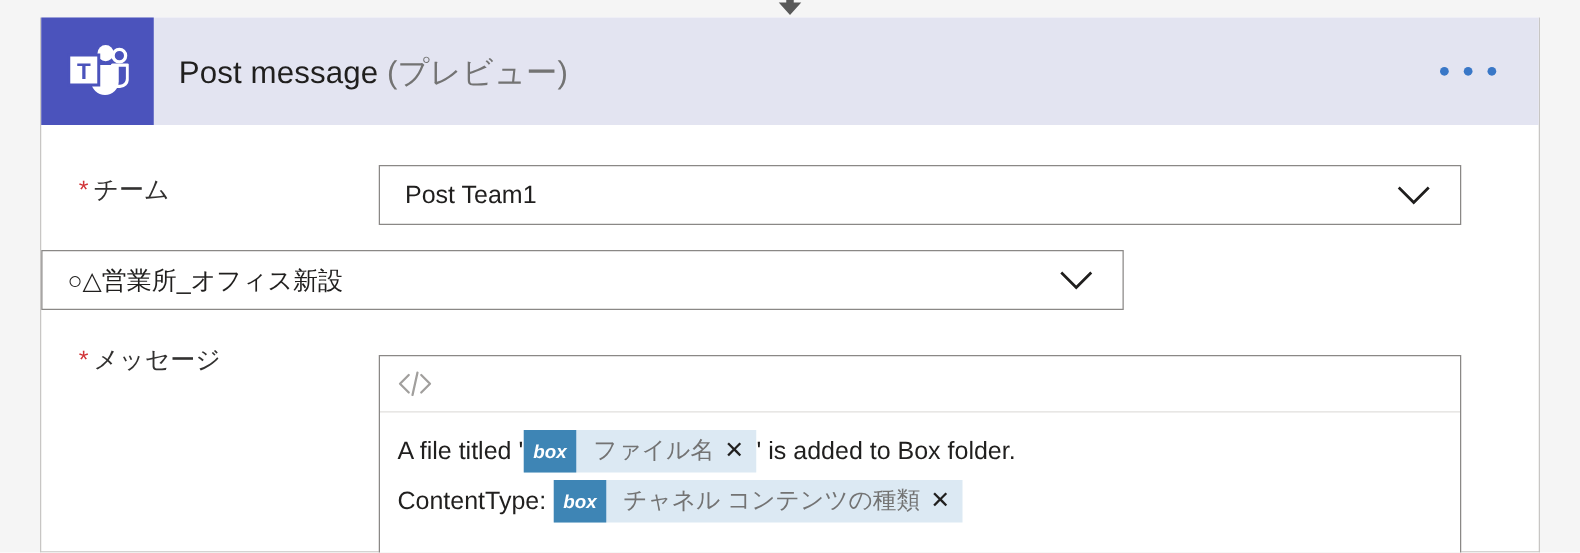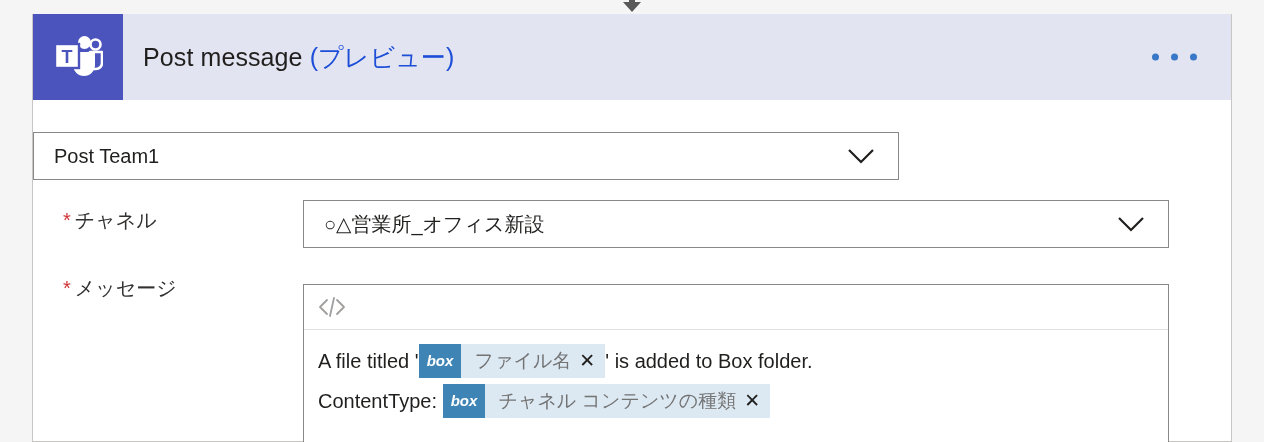--- a/index.html
+++ b/index.html
@@ -69,21 +69,21 @@
   #teams-logo-tile svg { display: block; }
 
   #card-title {
     margin-left: 20px;
     font-size: 25px;
     color: #201f1e;
     white-space: nowrap;
     letter-spacing: 0.1px;
   }
   #card-title .preview-suffix {
-    color: #1d4ed8;
+    color: #737373;
   }
 
   #card-menu-button {
     position: absolute;
     right: 26px;
     top: 50%;
     transform: translateY(-50%);
     display: flex;
     gap: 12px;
     padding: 8px;
@@ -272,36 +272,36 @@
     <div id="card-menu-button">
       <span class="dot"></span>
       <span class="dot"></span>
       <span class="dot"></span>
     </div>
   </div>
 
   <div id="card-body">
 
     <div class="form-row" id="row-team">
+      <div class="field-label">
+        <span class="required-asterisk">*</span><span>チーム</span>
+      </div>
       <div class="field-control">
         <div class="dropdown">
           <span class="dropdown-value">Post Team1</span>
           <span class="chevron">
             <svg width="30" height="18" viewBox="0 0 30 18">
               <path d="M3 3 L15 15 L27 3" fill="none" stroke="#201f1e" stroke-width="2.2"></path>
             </svg>
           </span>
         </div>
       </div>
     </div>
 
     <div class="form-row" id="row-channel">
-      <div class="field-label">
-        <span class="required-asterisk">*</span><span>チャネル</span>
-      </div>
       <div class="field-control">
         <div class="dropdown">
           <span class="dropdown-value">○△営業所_オフィス新設</span>
           <span class="chevron">
             <svg width="30" height="18" viewBox="0 0 30 18">
               <path d="M3 3 L15 15 L27 3" fill="none" stroke="#201f1e" stroke-width="2.2"></path>
             </svg>
           </span>
         </div>
       </div>

